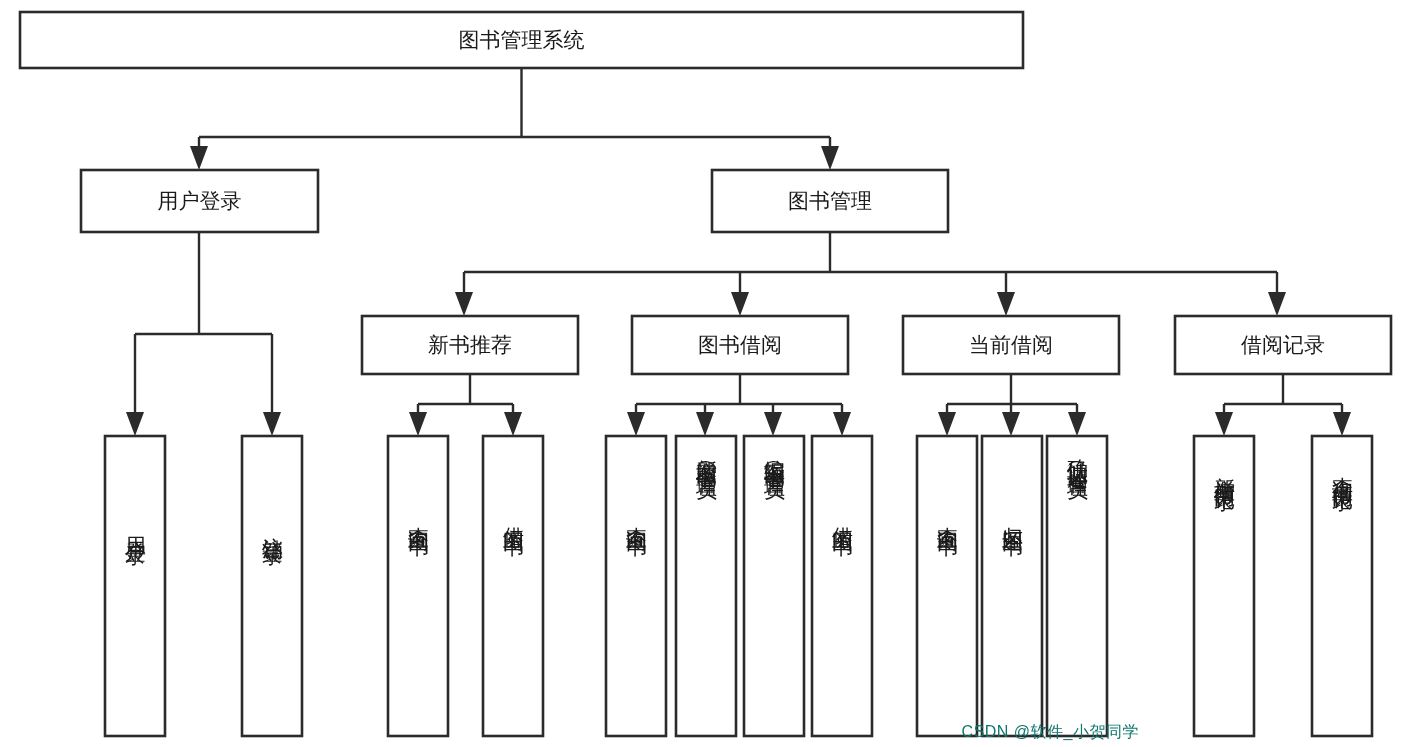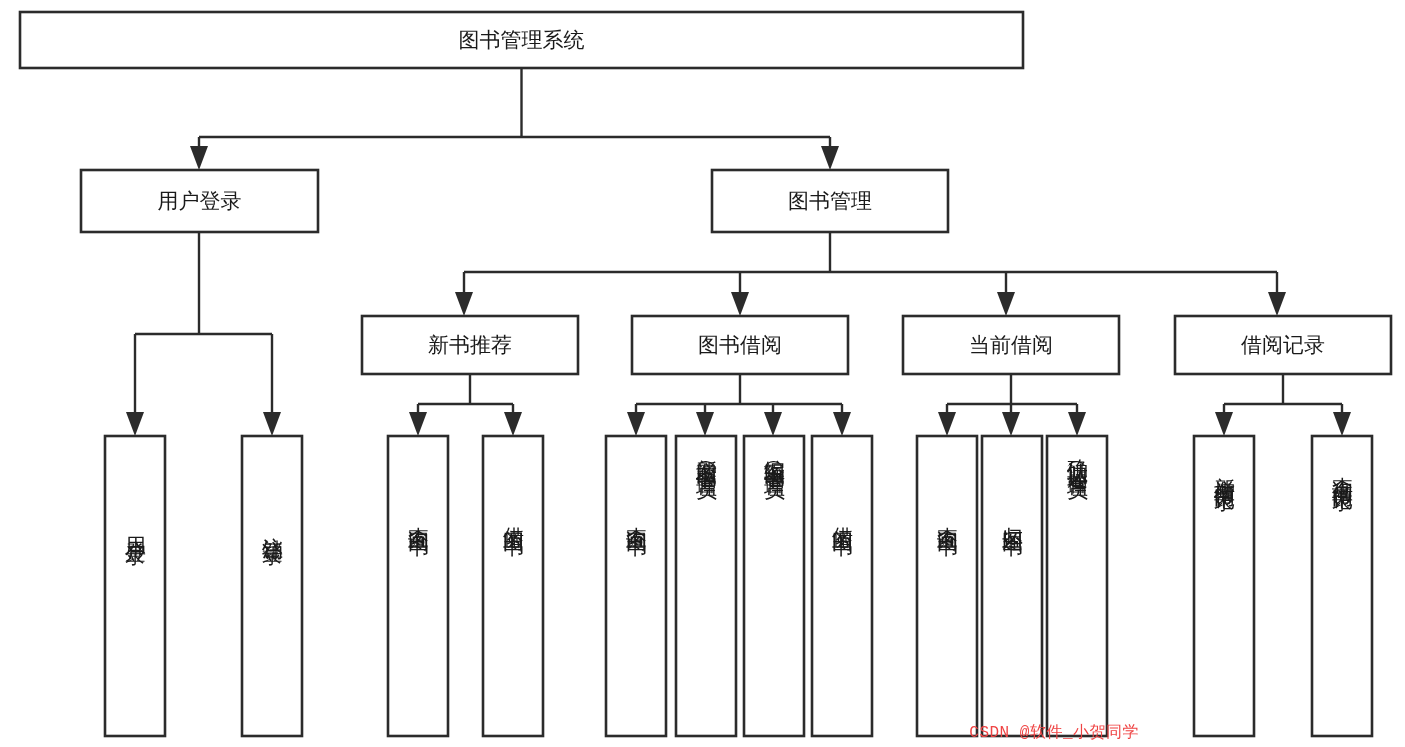--- a/index.html
+++ b/index.html
@@ -62,23 +62,23 @@
     font-size: 21px;
     line-height: 1.0;
     color: #1a1a1a;
     letter-spacing: 3px;
     white-space: nowrap;
   }
   .watermark {
     position: absolute;
     right: 8px;
     bottom: 4px;
-    font-family: Liberation Mono, monospace;
+    font-family: Liberation Sans, sans-serif;
     font-size: 16px;
-    color: #ef4444;
+    color: #0f766e;
     letter-spacing: 0.5px;
     white-space: nowrap;
   }
 </style>
 </head>
 <body>
 
 <div id="diagram-root">
 
   <svg class="diagram-canvas" viewBox="0 0 1405 747">

